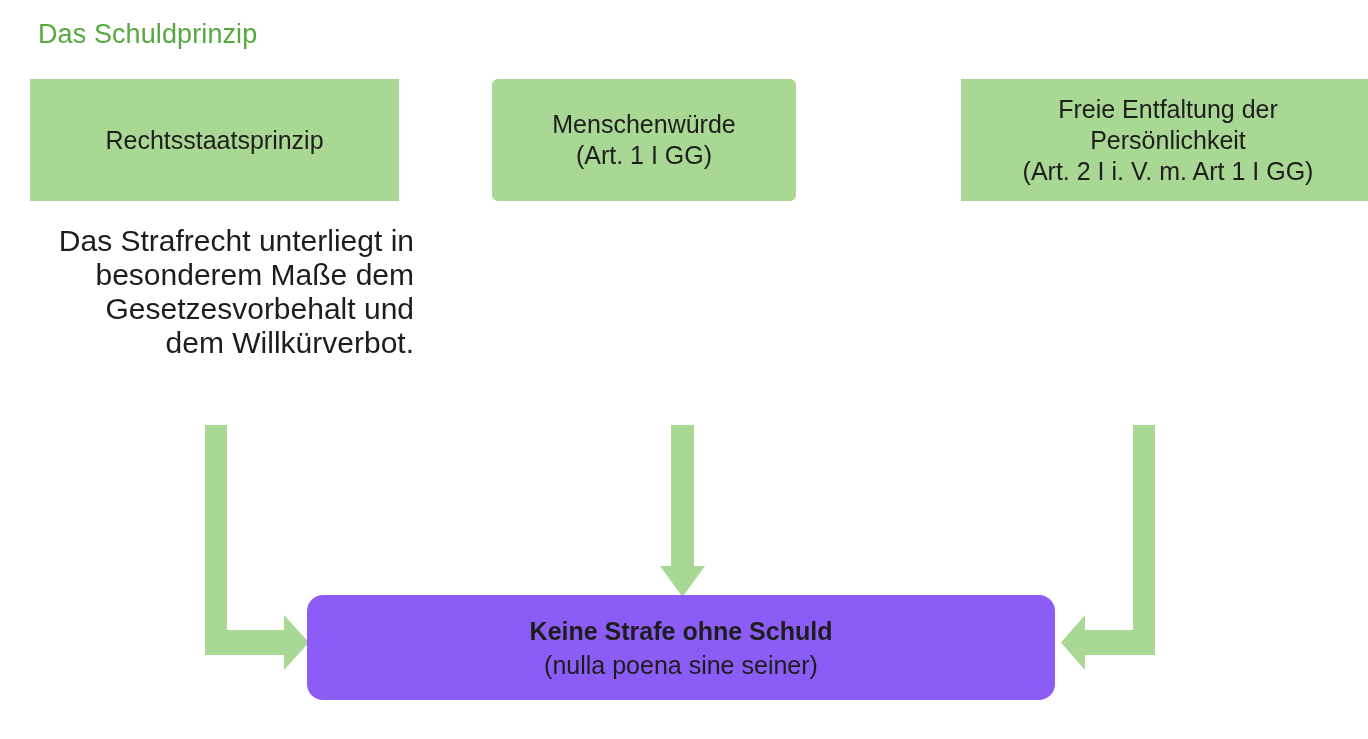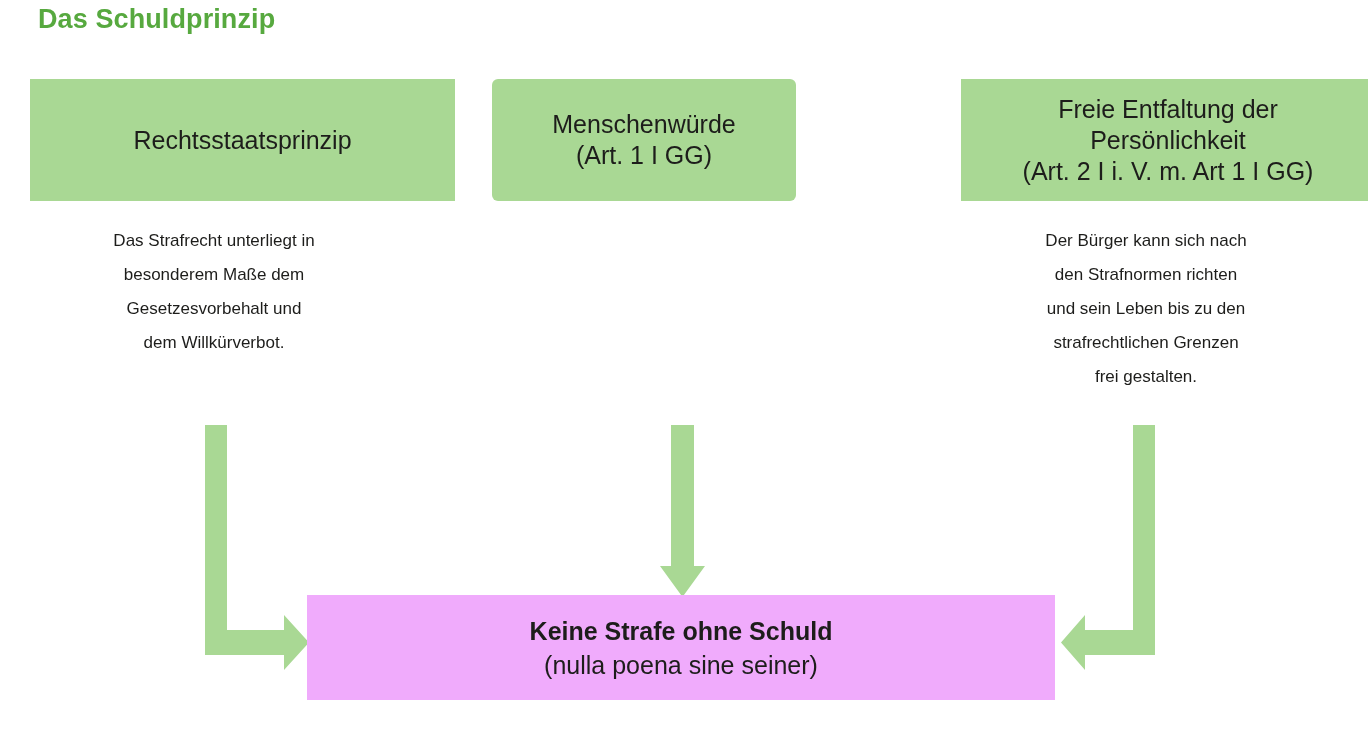--- a/index.html
+++ b/index.html
@@ -17,23 +17,23 @@
     width: 1368px;
     height: 739px;
     background: #ffffff;
     overflow: hidden;
   }
 
   
   #page-title {
     position: absolute;
     left: 38px;
-    top: 4px;
+    top: 19px;
     font-size: 27px;
-    font-weight: bold;
+    font-weight: normal;
     color: #57a93f;
     letter-spacing: 0.1px;
     white-space: nowrap;
   }
 
   
   .principle-box {
     position: absolute;
     top: 79px;
     height: 122px;
@@ -44,32 +44,32 @@
     box-sizing: border-box;
   }
   .principle-box .box-text {
     font-size: 25px;
     line-height: 31px;
     color: #1d1d1b;
     text-align: center;
     white-space: pre-line;
     width: 112%;
   }
-  #box-rechtsstaat { left: 30px;  width: 425px; }
+  #box-rechtsstaat { left: 30px;  width: 369px; }
   #box-menschenwuerde { left: 492px; width: 304px; border-radius: 6px; }
   #box-persoenlichkeit { left: 961px; width: 414px; }
 
   
   .principle-desc {
     position: absolute;
     top: 224px;
-    font-size: 17px;
+    font-size: 30px;
     line-height: 34px;
     color: #1d1d1b;
-    text-align: center;
+    text-align: right;
     white-space: pre-line;
   }
   #desc-rechtsstaat { left: 14px;  width: 400px; }
   #desc-menschenwuerde { left: 486px; width: 382px; }
   #desc-persoenlichkeit { left: 955px; width: 382px; }
 
   
   .arrow-svg {
     position: absolute;
     overflow: visible;
@@ -78,26 +78,27 @@
   #arrow-center{ left: 655px; top: 425px; }
   #arrow-right { left: 1055px; top: 425px; }
 
   
   #conclusion-box {
     position: absolute;
     left: 307px;
     top: 595px;
     width: 748px;
     height: 105px;
-    background: #f0abfc;
+    background: #8b5cf6;
     display: flex;
     flex-direction: column;
     align-items: center;
     justify-content: center;
     box-sizing: border-box;
+    border-radius: 16px;
   }
   #conclusion-primary {
     font-size: 25px;
     font-weight: bold;
     color: #1d1d1b;
     line-height: 34px;
     text-align: center;
   }
   #conclusion-secondary {
     font-size: 25px;
@@ -128,25 +129,20 @@
 Persönlichkeit
 (Art. 2 I i. V. m. Art 1 I GG)</div>
   </div>
 
   <div class="principle-desc" id="desc-rechtsstaat">Das Strafrecht unterliegt in
 besonderem Maße dem
 Gesetzesvorbehalt und
 dem Willkürverbot.</div>
 
 
-  <div class="principle-desc" id="desc-persoenlichkeit">Der Bürger kann sich nach
-den Strafnormen richten
-und sein Leben bis zu den
-strafrechtlichen Grenzen
-frei gestalten.</div>
 
   <svg class="arrow-svg" id="arrow-left" width="112" height="250" viewBox="0 0 112 250">
     <path d="M 7,0 L 29,0 L 29,205 L 86,205 L 86,190 L 111,217.5 L 86,245 L 86,230 L 7,230 Z" fill="#a9d894"></path>
   </svg>
 
   <svg class="arrow-svg" id="arrow-center" width="50" height="175" viewBox="0 0 50 175">
     <path d="M 16,0 L 39,0 L 39,141 L 50,141 L 27.5,172 L 5,141 L 16,141 Z" fill="#a9d894"></path>
   </svg>
 
   <svg class="arrow-svg" id="arrow-right" width="105" height="250" viewBox="0 0 105 250">

